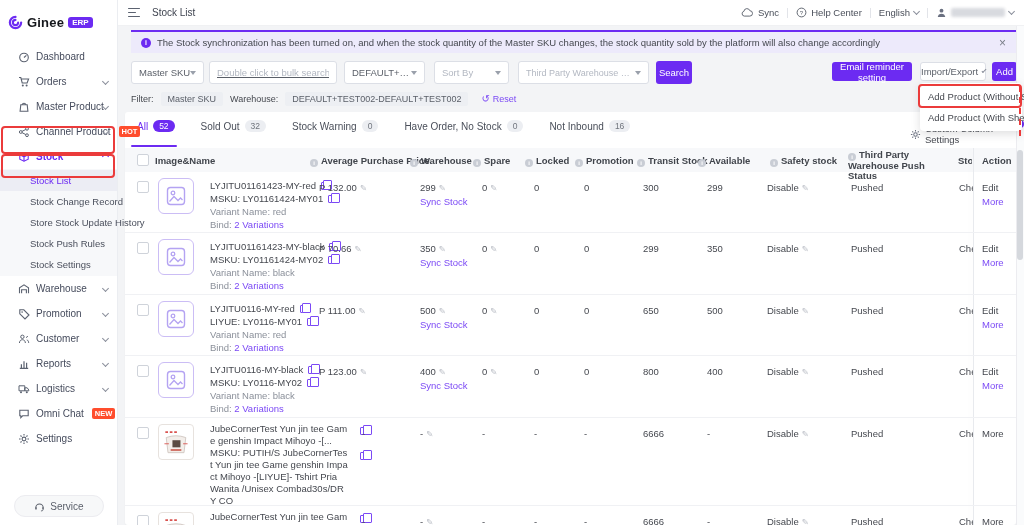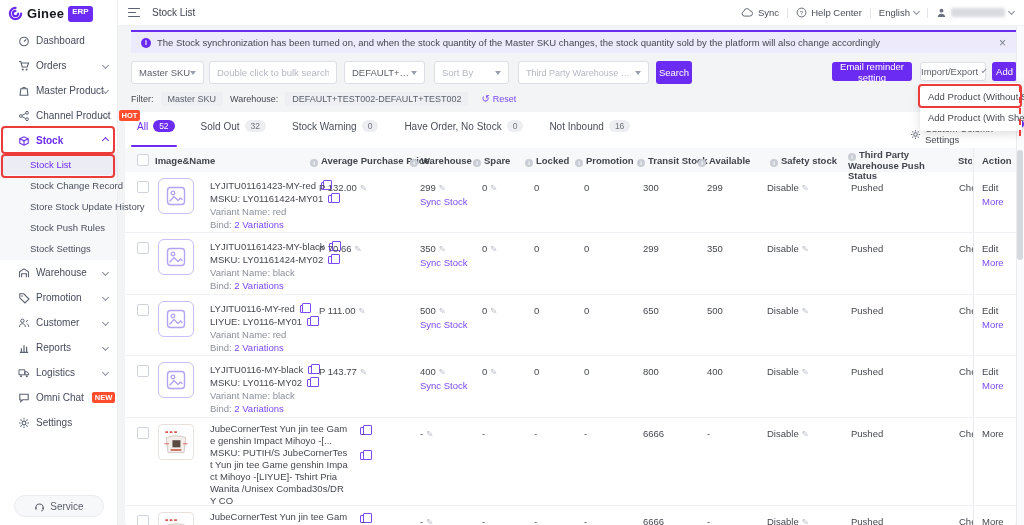--- a/index.html
+++ b/index.html
@@ -2,21 +2,21 @@
 <html><head>
 <meta charset="utf-8">
 <style>
 *{margin:0;padding:0;box-sizing:border-box}
 html,body{width:1024px;height:525px;overflow:hidden}
 body{position:relative;font-family:"Liberation Sans",sans-serif;background:#F3F4F6;font-size:10px;color:#45484f}
 svg{display:block}
 
 
 #sidebar{position:absolute;left:0;top:0;width:118px;height:525px;background:#fff;border-right:1px solid #ebedf1;z-index:30}
-.logo{display:flex;gap:4px;padding:6px 8px;height:28px}
+.logo{display:flex;align-items:center;gap:4px;padding:22px 8px;height:28px}
 .gname{font-size:13px;font-weight:bold;color:#15171c;letter-spacing:.2px}
 .erp{background:#6C2BF2;color:#fff;font-size:8px;font-weight:bold;padding:1px 4px;border-radius:3px}
 .mi{display:flex;align-items:center;gap:6px;height:25px;padding:0 18px;color:#454b5c;position:relative;cursor:pointer;white-space:nowrap}
 .mi .ic{width:12px;height:12px;flex:0 0 12px}
 .mi .chev{position:absolute;right:9px}
 .chev{width:5px;height:5px;border-right:1.2px solid #8a8f9b;border-bottom:1.2px solid #8a8f9b;transform:rotate(45deg);display:inline-block}
 .chev.up{transform:rotate(-135deg);border-color:#6C2BF2}
 .mi.active{color:#6C2BF2;font-weight:bold}
 .sub{background:#F7F8FA;padding:1px 0}
 .smi{height:21px;line-height:21px;padding-left:30px;font-size:9.5px;color:#4a4f5c;cursor:pointer;white-space:nowrap}
@@ -311,21 +311,21 @@
 <div id="banner">
   <span class="info-i"></span>
   <span style="white-space:nowrap;overflow:hidden">The Stock synchronization has been turned on, and when the stock quantity of the Master SKU changes, the stock quantity sold by the platform will also change accordingly</span>
   <span class="close-x"></span>
 </div>
 
 <div class="ctrl" style="left:131px;width:73px">
   <span>Master SKU</span>
   <span class="caret"></span>
 </div>
-<input class="ctrl" style="left: 209px; width: 128px;" placeholder="Double click to bulk search">
+<input class="ctrl" style="left: 209px; width: 128px; text-decoration: underline;" placeholder="Double click to bulk search">
 <div class="ctrl" style="left:344px;width:81px">
   <span style="overflow:hidden;text-overflow:ellipsis">DEFAULT+TEST0...</span>
   <span class="caret"></span>
 </div>
 <div class="ctrl ph" style="left:434px;width:75px">
   <span>Sort By</span>
   <span class="caret"></span>
 </div>
 <div class="ctrl ph" style="left:518px;width:131px">
   <span style="overflow:hidden;text-overflow:ellipsis;font-size:9px">Third Party Warehouse Push Status</span>
@@ -492,21 +492,21 @@
           <circle cx="7" cy="7" r="1.8" fill="none" stroke="#b4a3f2" stroke-width="1.3"></circle>
           <path d="M3.5 15.5l4.5-5 4 4 2.5-2.5 2 2" fill="none" stroke="#b4a3f2" stroke-width="1.3"></path>
         </svg>
       </div>
     <div class="nameblock">
       <div><span>LYJITU0116-MY-black</span><span class="copy-ic"></span></div>
       <div><span>MSKU: LY0116-MY02</span><span class="copy-ic"></span></div>
       <div class="gray">Variant Name: black</div>
       <div><span class="gray">Bind:</span> <span class="pp">2 Variations</span></div>
     </div>
-    <span class="cell c-price pen"><span>P 143.77</span></span>
+    <span class="cell c-price pen"><span>P 123.00</span></span>
     <span class="cell c-wh pen"><span>400</span></span>
     <span class="sync pp">Sync Stock</span>
     <span class="cell c-spare pen"><span>0</span></span>
     <span class="cell c-locked pp">0</span>
     <span class="cell c-promo">0</span>
     <span class="cell c-transit pp">800</span>
     <span class="cell c-avail">400</span>
     <span class="cell c-safety pen"><span>Disable</span></span>
     <span class="cell c-push">Pushed</span>
     <span class="cell c-store pp">Che</span>

